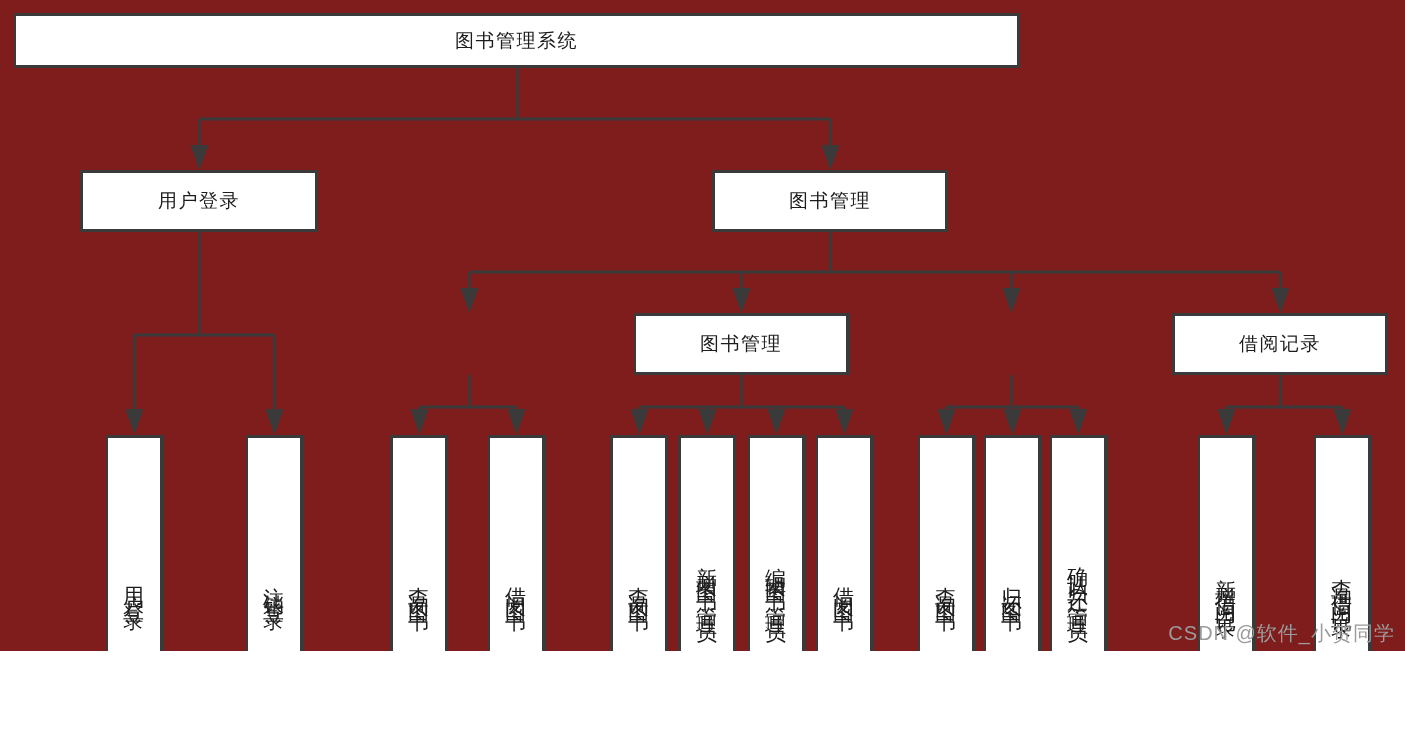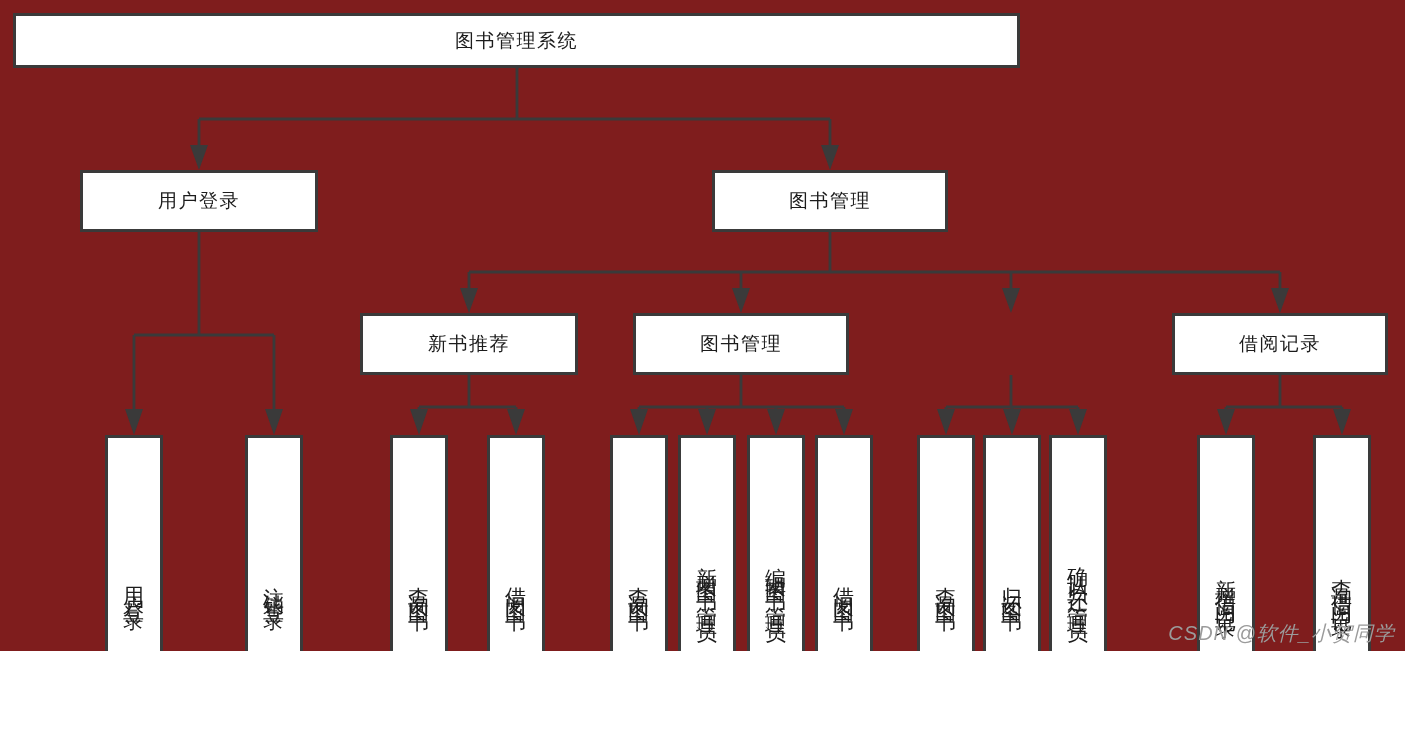--- a/index.html
+++ b/index.html
@@ -43,21 +43,20 @@
   }
   .watermark {
     position: absolute;
     right: 10px;
     bottom: 4px;
     font-size: 20px;
     color: #9b9b9b;
     letter-spacing: 1px;
     z-index: 5;
     white-space: nowrap;
-    font-style: italic;
   }
 </style>
 </head>
 <body>
 
 <div class="canvas">
 
   <svg class="connectors" viewBox="0 0 1405 747" xmlns="http://www.w3.org/2000/svg">
     <path fill="none" stroke="#3a3a3a" stroke-width="2.8" d="
       M517,68 V119 M199,119 H830 M199,119 V150 M830,119 V150
@@ -94,23 +93,20 @@
     <span>图书管理系统</span>
   </div>
 
   <div class="node h-node" style="left:80px; top:170px; width:238px; height:62px">
     <span>用户登录</span>
   </div>
   <div class="node h-node" style="left:712px; top:170px; width:236px; height:62px">
     <span>图书管理</span>
   </div>
 
-  <div class="node h-node" style="left:360px; top:313px; width:218px; height:62px">
-    <span>新书推荐</span>
-  </div>
   <div class="node h-node" style="left:633px; top:313px; width:216px; height:62px">
     <span>图书管理</span>
   </div>
   <div class="node h-node" style="left:1172px; top:313px; width:216px; height:62px">
     <span>借阅记录</span>
   </div>
 
   <div class="node leaf" style="left:105px; top:435px; width:58px; height:302px">
     <span>用户登录</span>
   </div>

